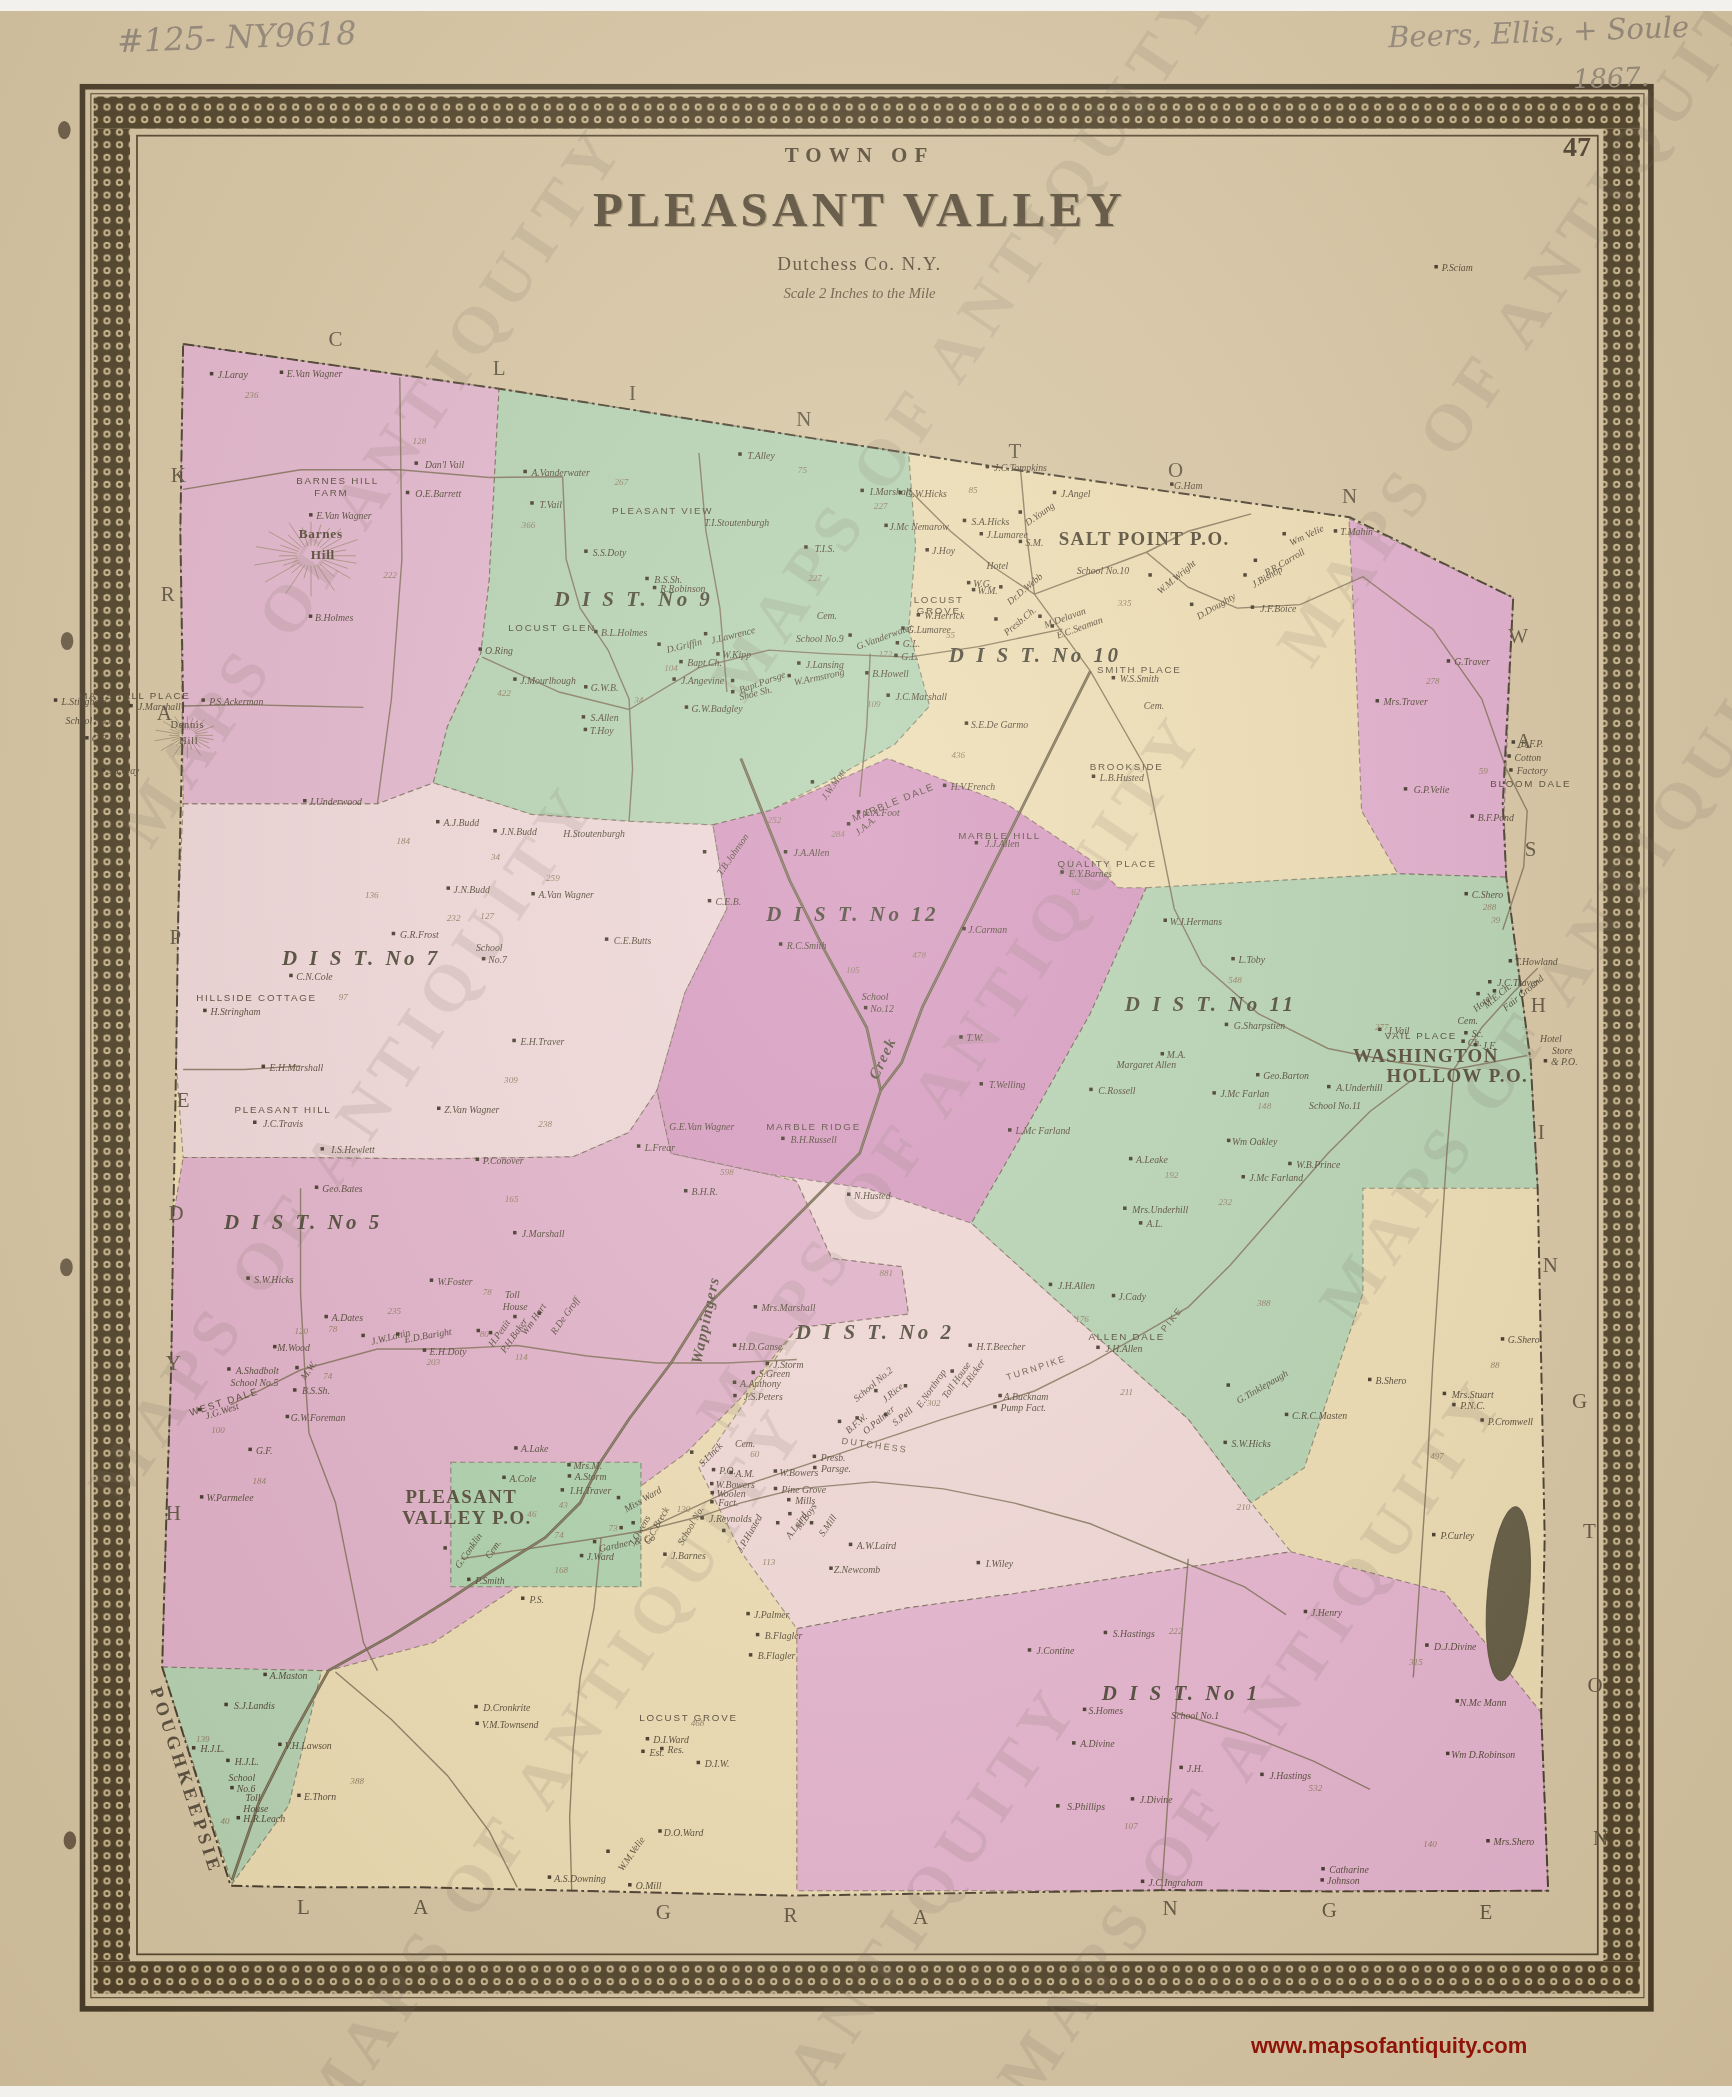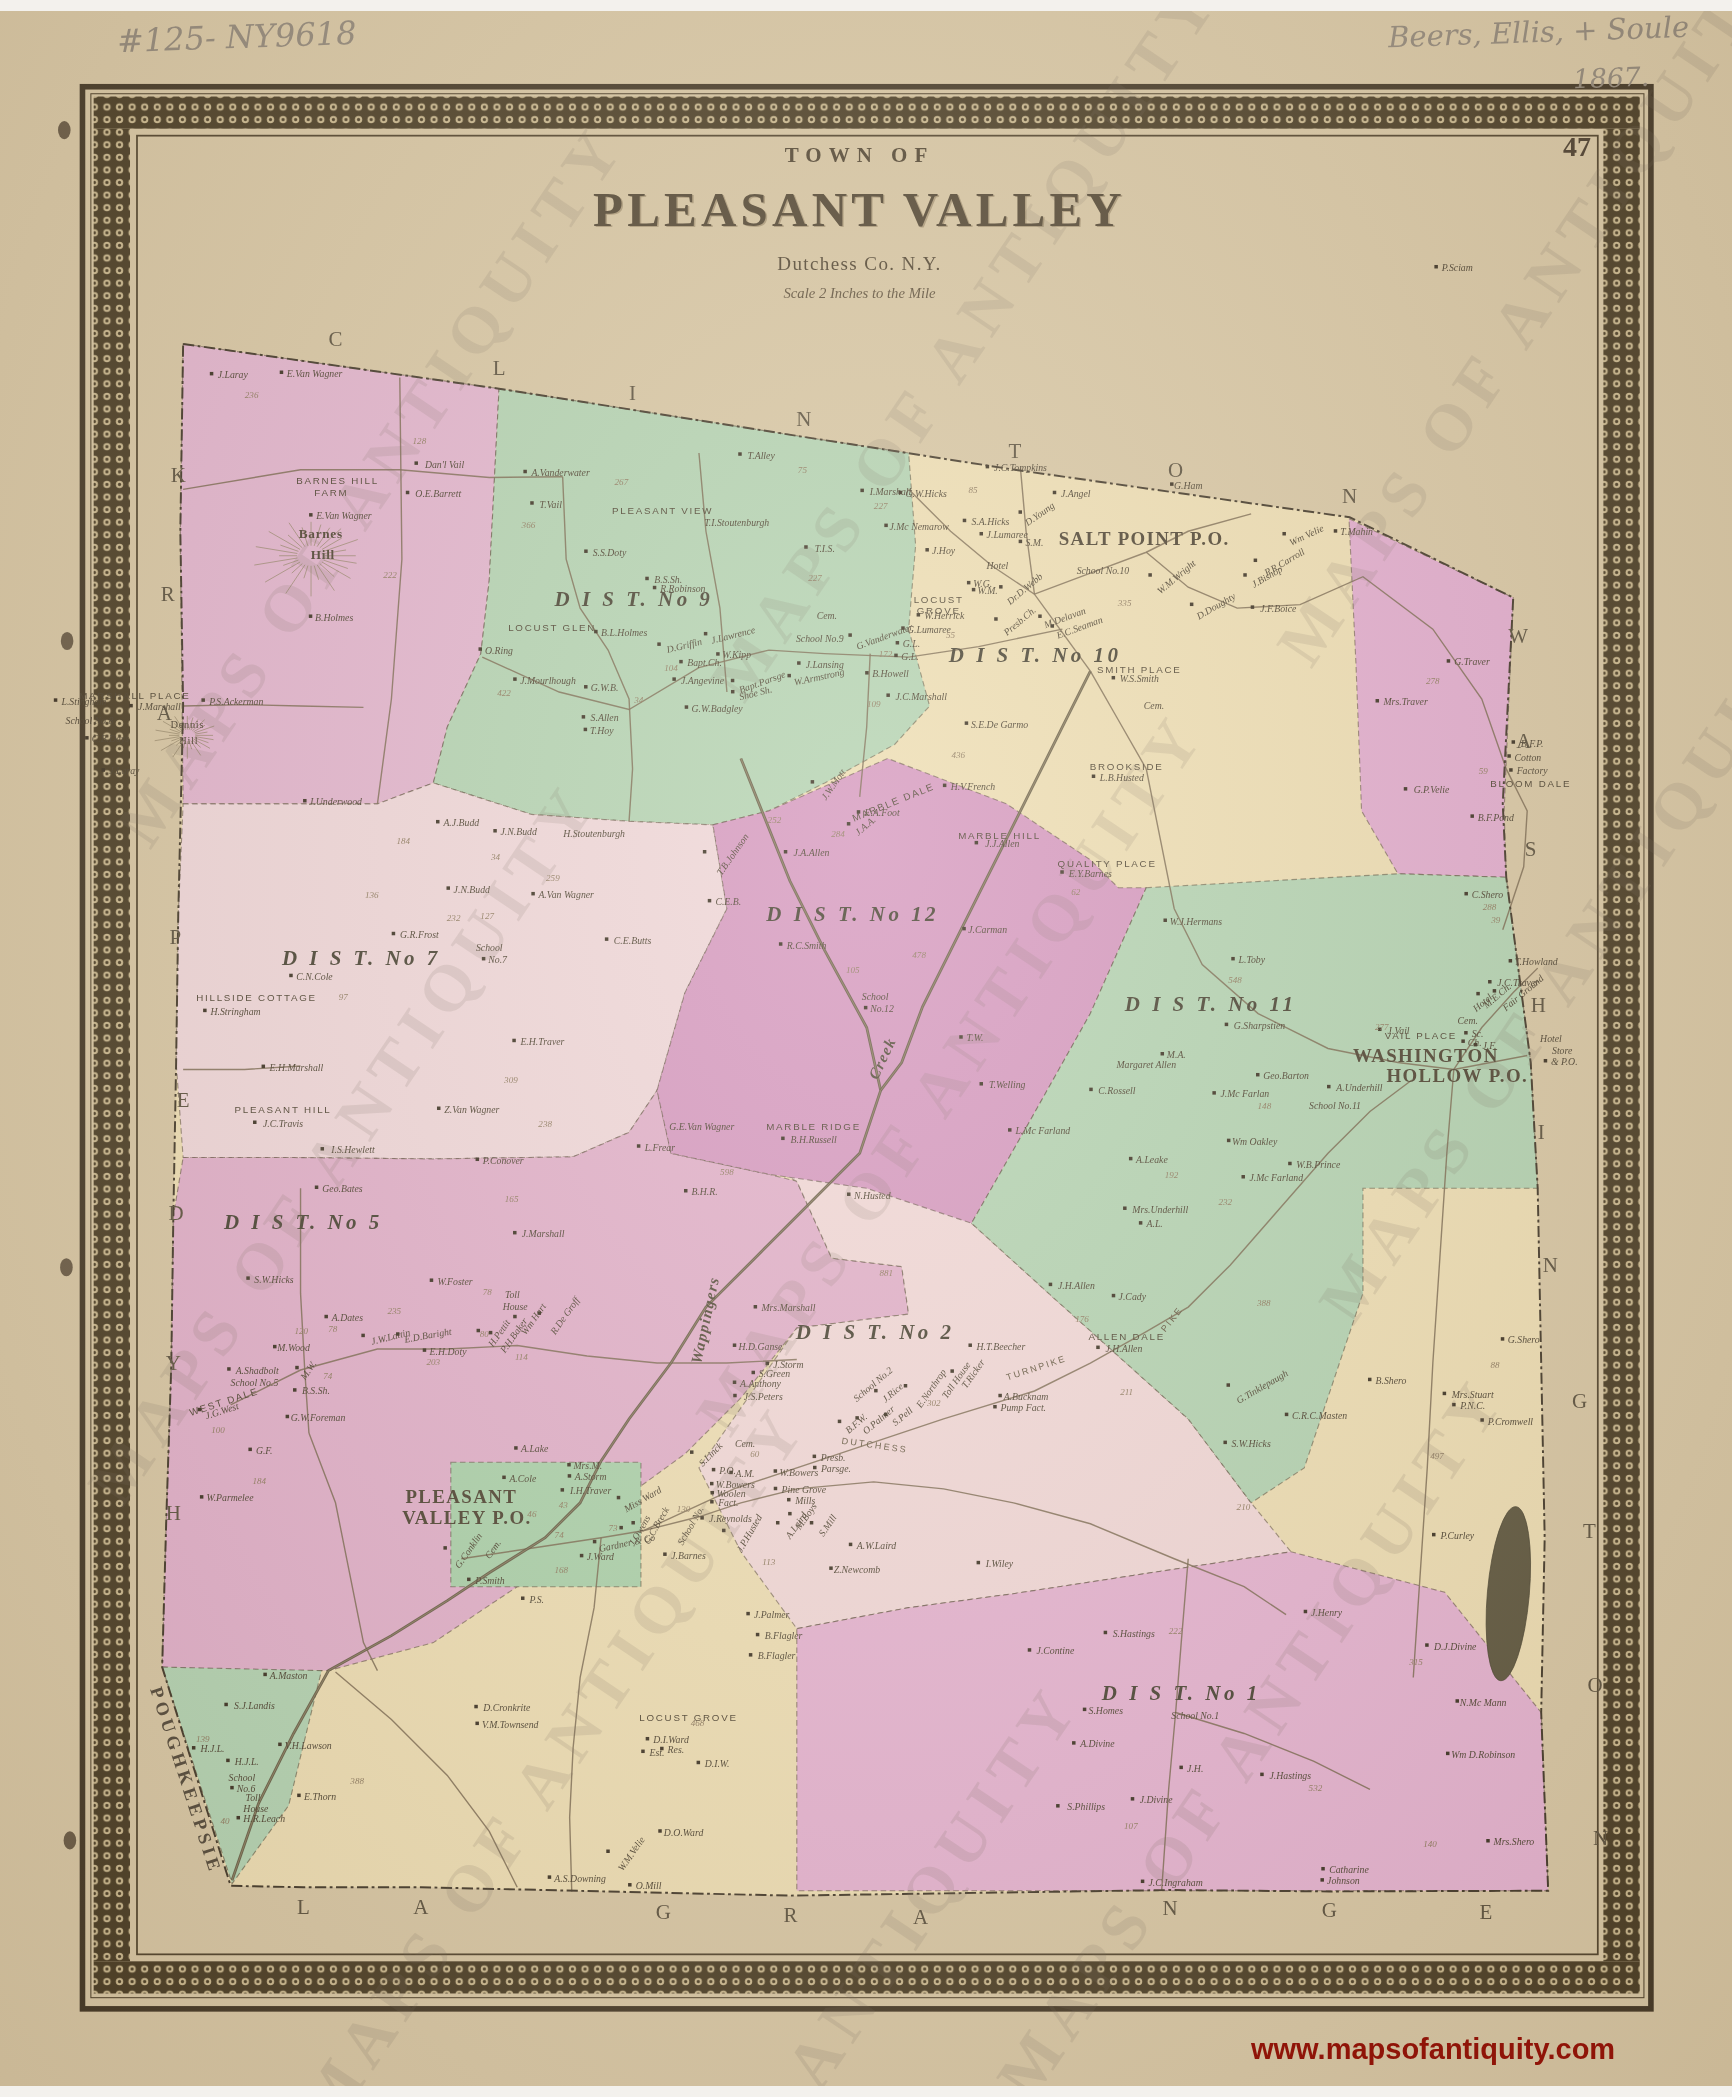--- a/index.html
+++ b/index.html
@@ -12,21 +12,21 @@
   svg{position:absolute;left:0;top:0;z-index:1;}
   .hw{position:absolute;z-index:4;color:#8d8376;font-style:italic;
       font-family:"DejaVu Serif",serif;transform:rotate(-2deg);}
   #title-block{position:absolute;z-index:4;left:545px;top:143px;width:629px;text-align:center;color:#4b3f2d;}
   #title-kicker{font-size:21px;letter-spacing:7px;font-weight:bold;}
   #title-main{font-size:49px;font-weight:bold;letter-spacing:4.2px;margin-top:12.6px;
       text-shadow:1.4px 1.4px 0 rgba(90,70,40,.35);white-space:nowrap;}
   #title-sub{font-size:19px;margin-top:15.4px;letter-spacing:1.4px;}
   #title-scale{font-size:14.7px;margin-top:9.8px;font-style:italic;color:#5a4c38;}
   #page-number{position:absolute;z-index:4;left:1563px;top:131px;font-size:28px;font-weight:bold;color:#46392a;}
-  #site-url{position:absolute;z-index:6;left:1251px;top:2033px;font-size:29px;font-weight:bold;
+  #site-url{position:absolute;z-index:6;left:1251px;top:2033px;font-size:22px;font-weight:bold;
       color:#8f1408;font-family:"Liberation Sans",sans-serif;}
   .wm{position:absolute;z-index:3;color:rgba(110,100,88,.16);font-size:66px;font-weight:bold;
       letter-spacing:9.8px;white-space:nowrap;transform:rotate(-56deg);font-family:"Liberation Serif",serif;}
 </style>
 </head>
 <body>
 
 <div id="page">
   <div class="scan-strip" style="left:0;top:0;width:1732px;height:11.2px"></div>
   <div class="scan-strip" style="left:0;top:2086px;width:1732px;height:11.2px"></div>

